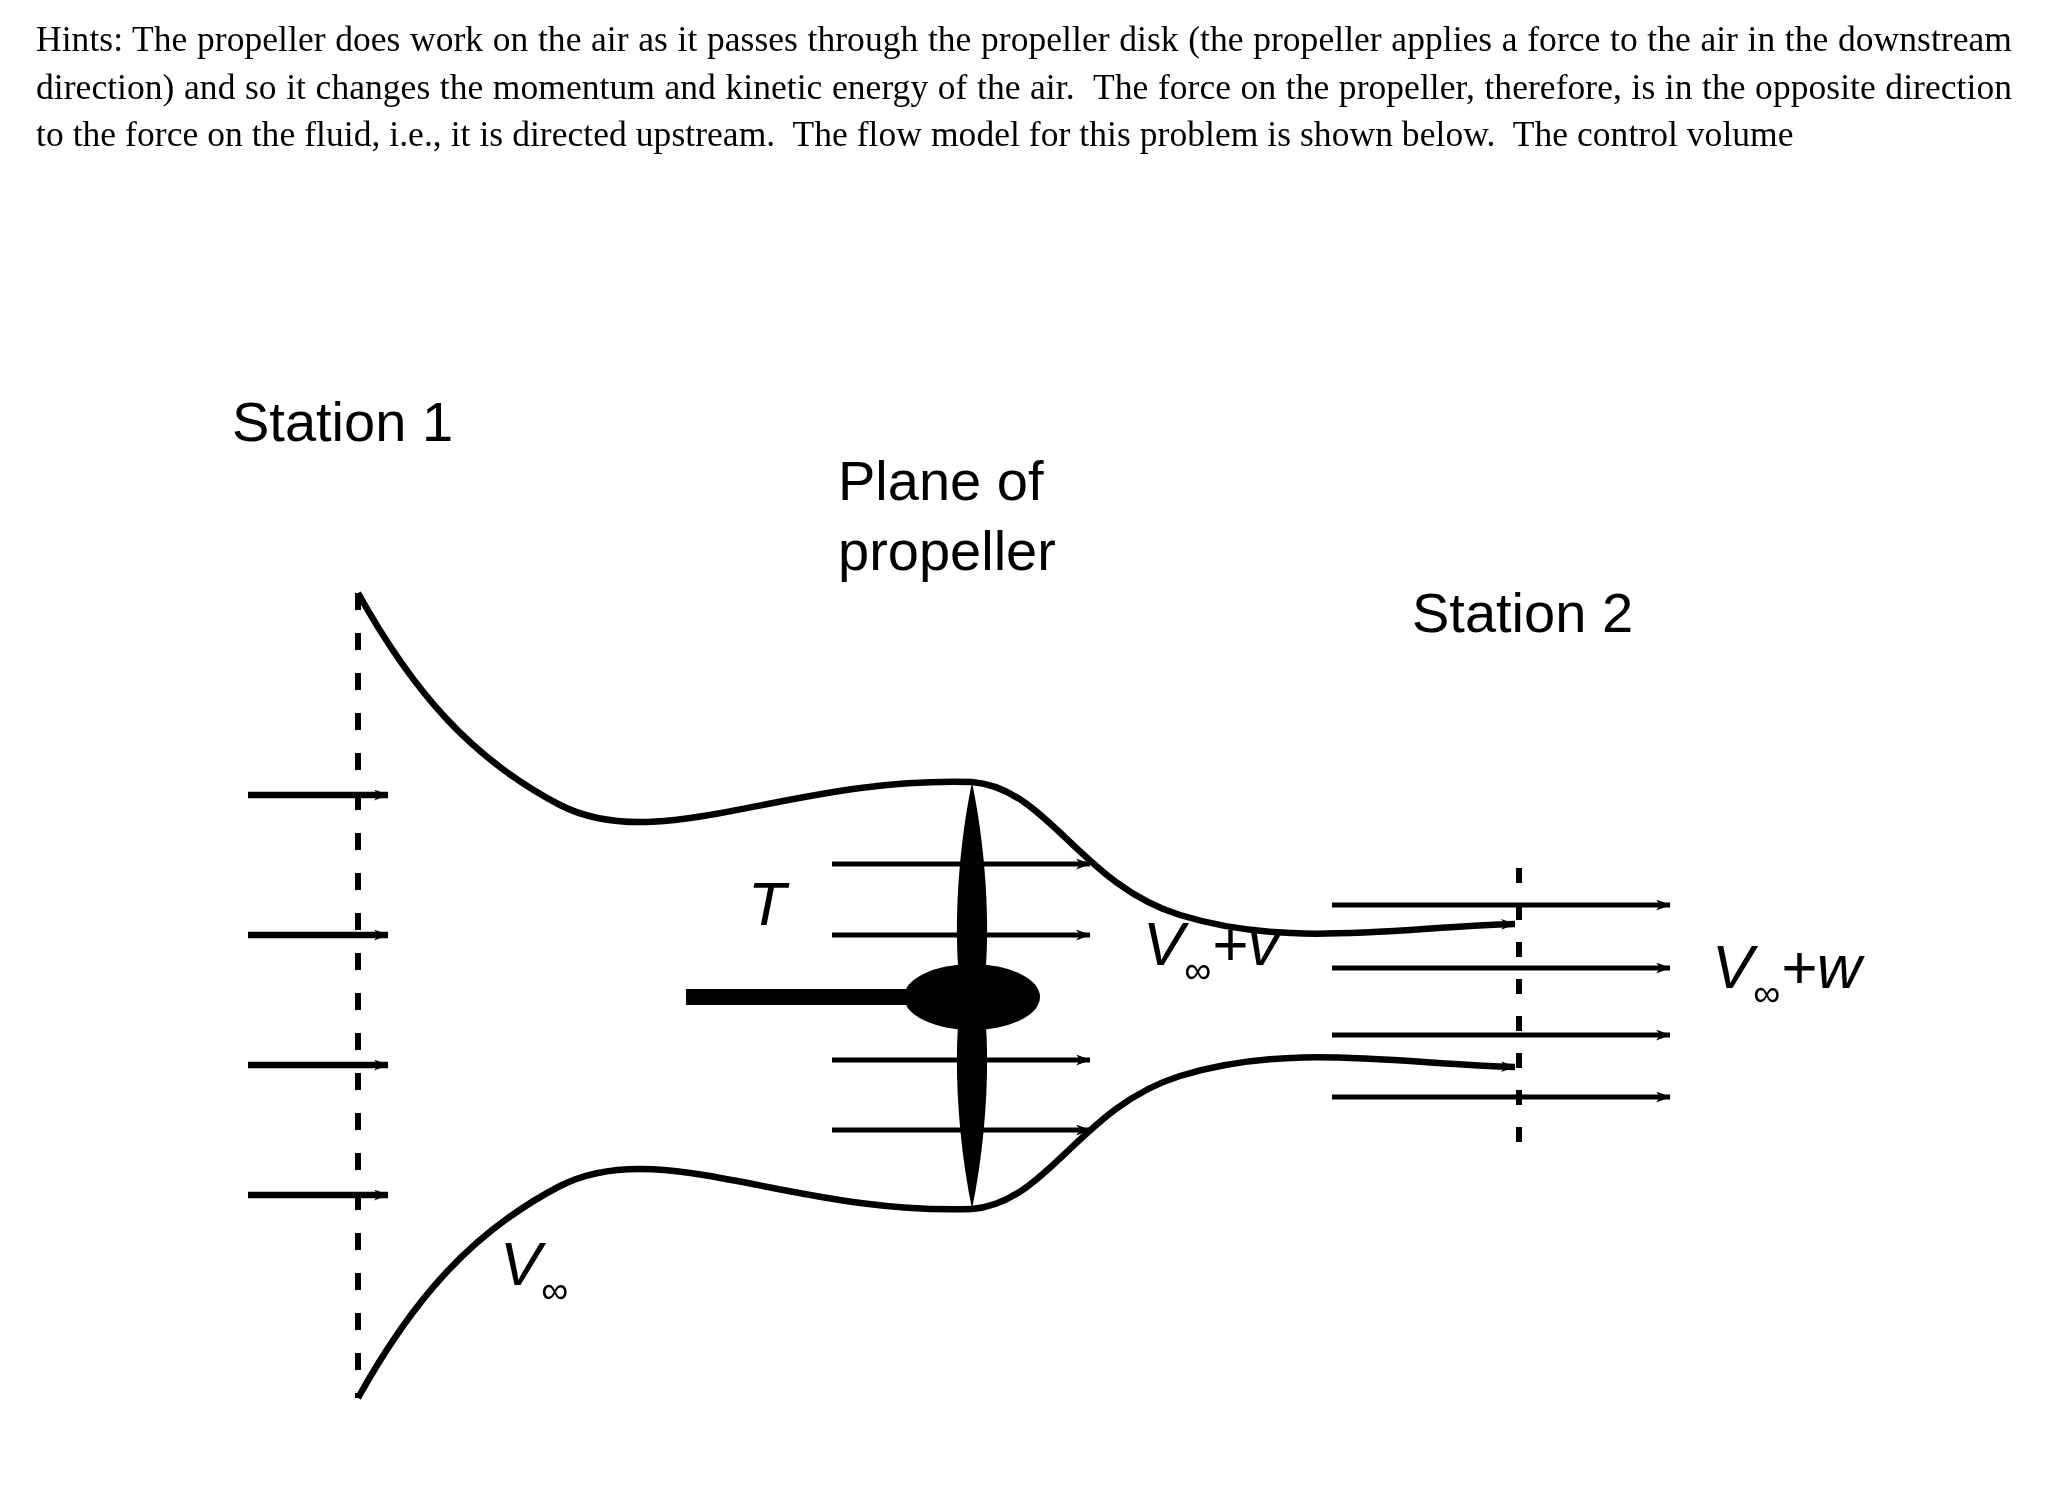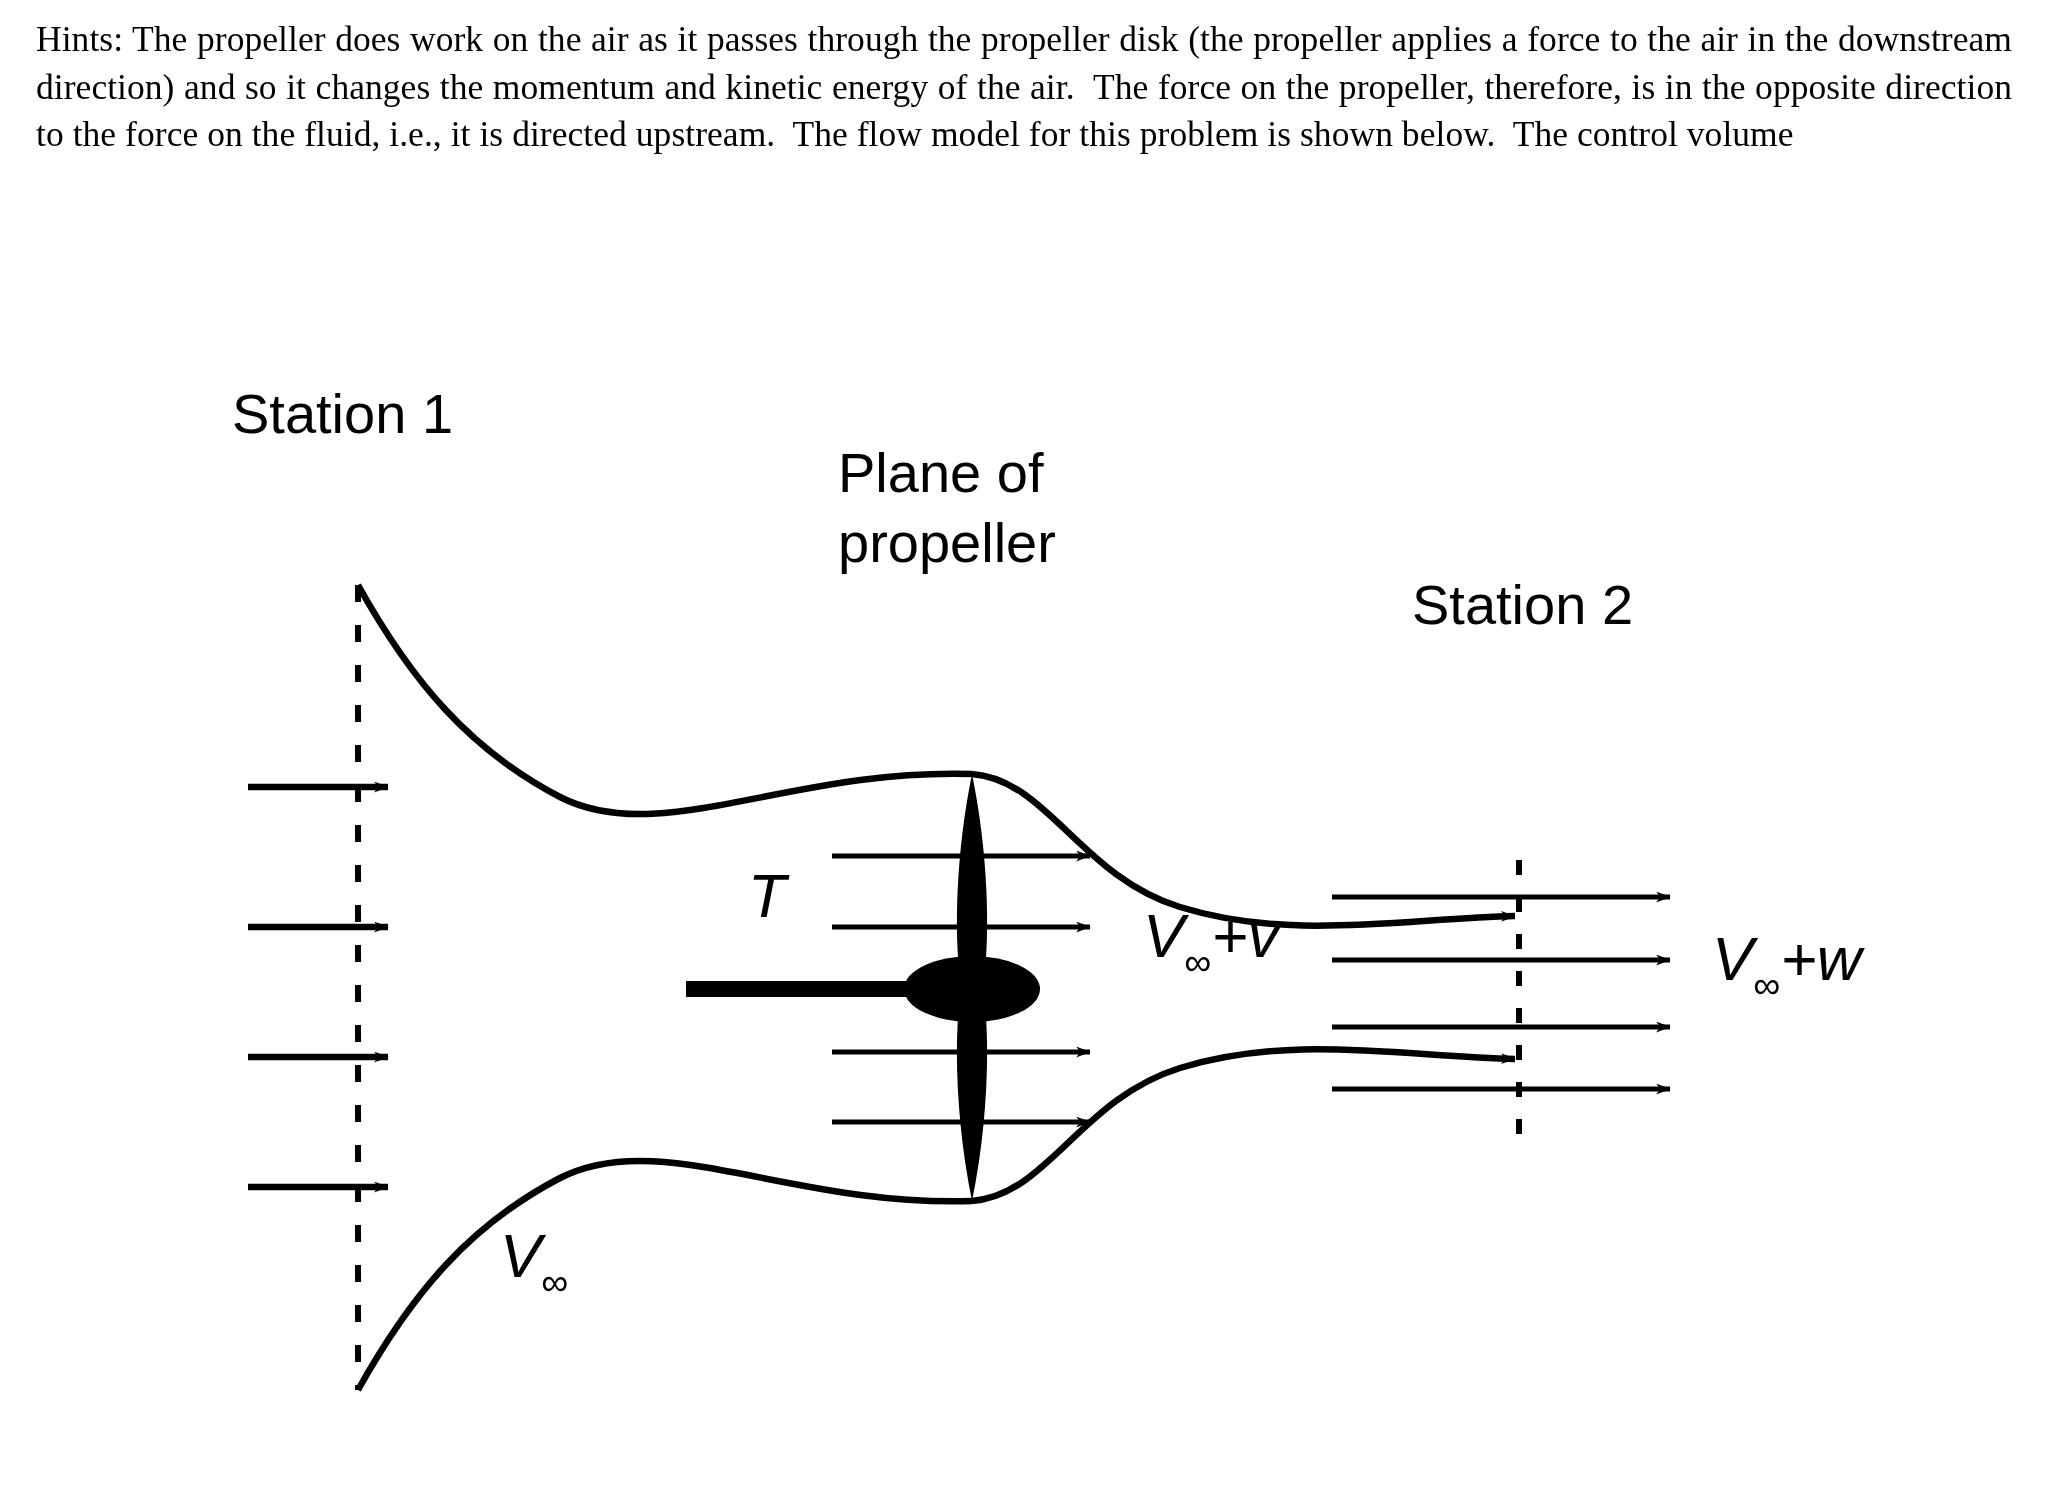--- a/index.html
+++ b/index.html
@@ -26,21 +26,21 @@
     line-height: 1.345;
     color: #000000;
     text-align: justify;
     text-justify: inter-word;
     white-space: pre-wrap;
     letter-spacing: 0.05px;
   }
   #diagram-wrap {
     position: absolute;
     left: 0;
-    top: 252px;
+    top: 260px;
     width: 2046px;
     height: 1230px;
   }
   #flow-diagram {
     display: block;
     width: 2046px;
     height: 1230px;
   }
   .dlabel {
     font-family: "Liberation Sans", "DejaVu Sans", sans-serif;

